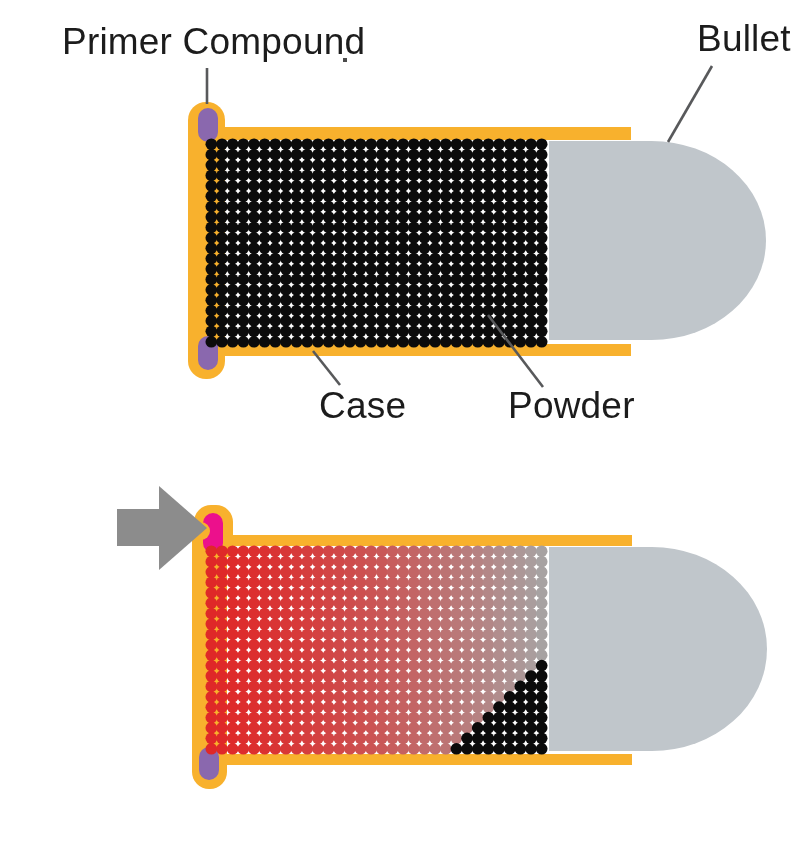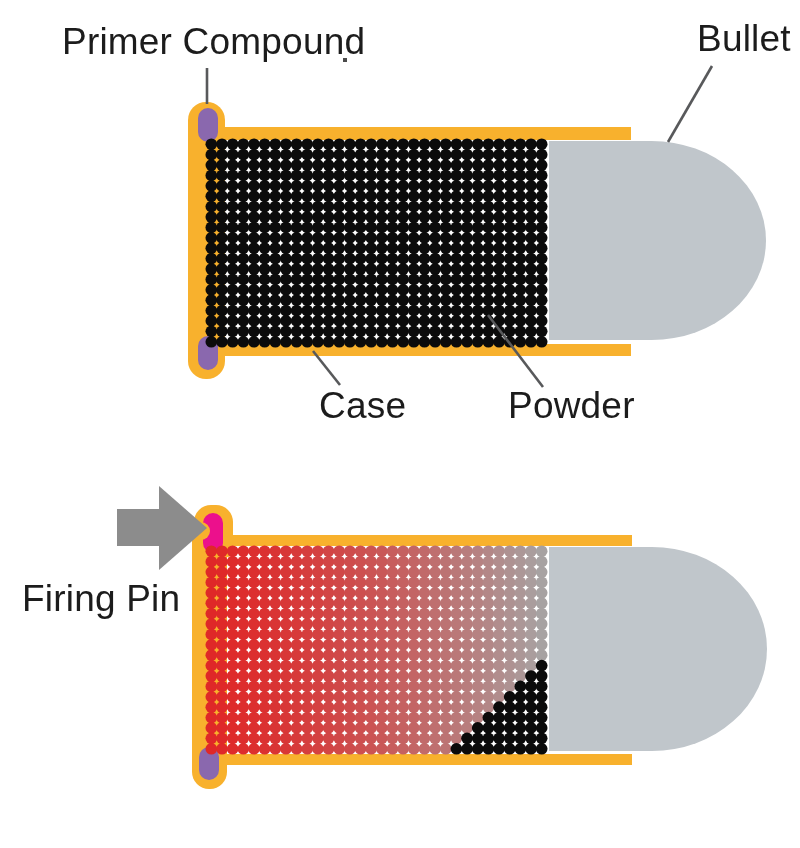--- a/index.html
+++ b/index.html
@@ -1365,14 +1365,13 @@
     <line x1="207" y1="68" x2="207" y2="104" stroke="#58595B" stroke-width="2.6"></line>
     <line x1="712" y1="66" x2="668" y2="142" stroke="#58595B" stroke-width="2.6"></line>
     <line x1="313" y1="351" x2="340" y2="385" stroke="#58595B" stroke-width="2.6"></line>
     <line x1="488" y1="315" x2="543" y2="387" stroke="#58595B" stroke-width="2.6"></line>
   </svg>
 
   <div class="label" id="label-primer-compound">Primer Compound</div>
   <div class="label" id="label-bullet">Bullet</div>
   <div class="label" id="label-case">Case</div>
   <div class="label" id="label-powder">Powder</div>
-  <div class="label" id="label-firing-pin">Firing Pin</div>
 </div>
 
 </body></html>

